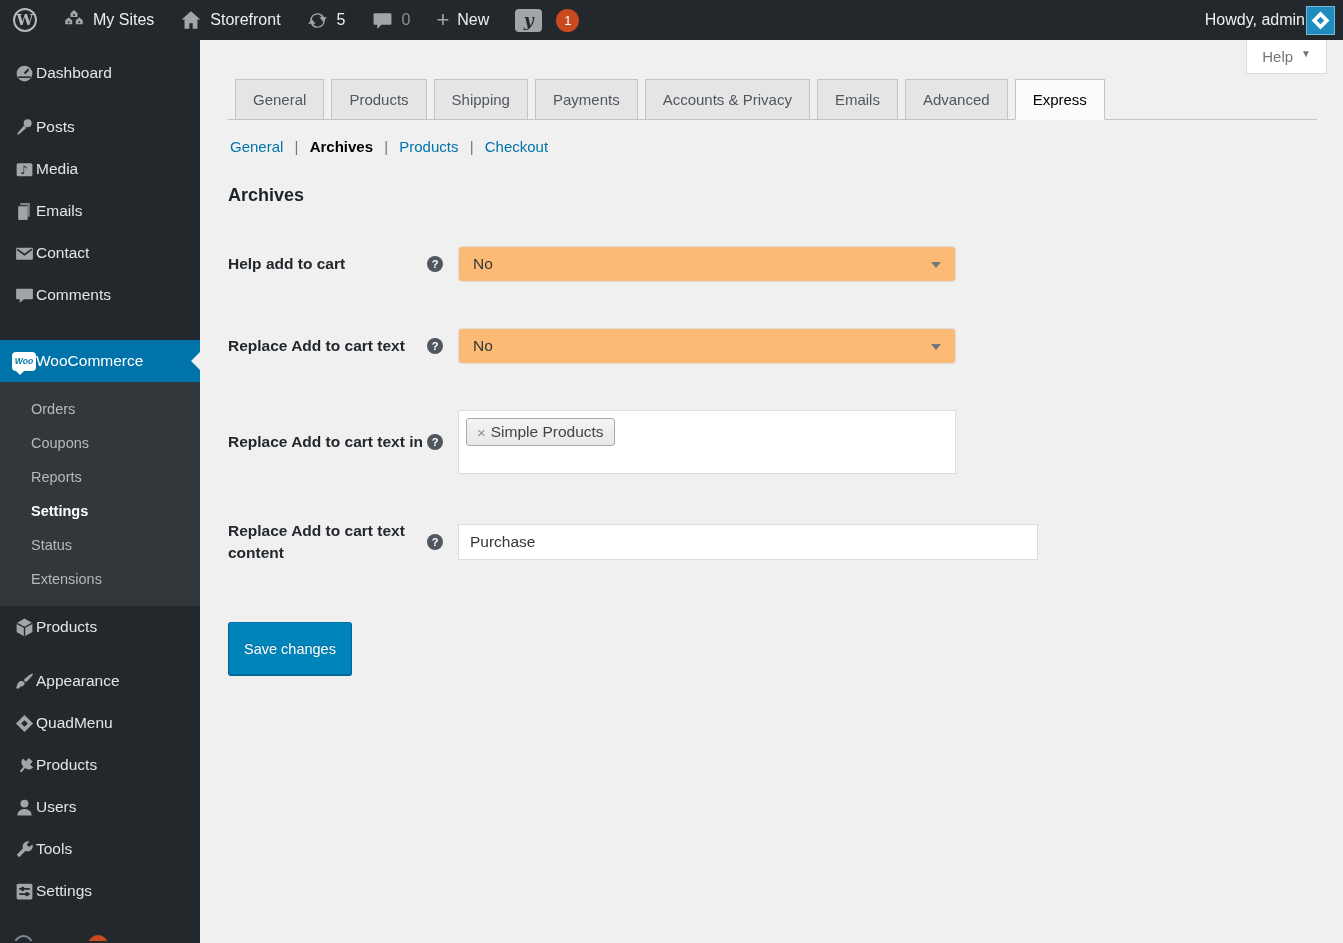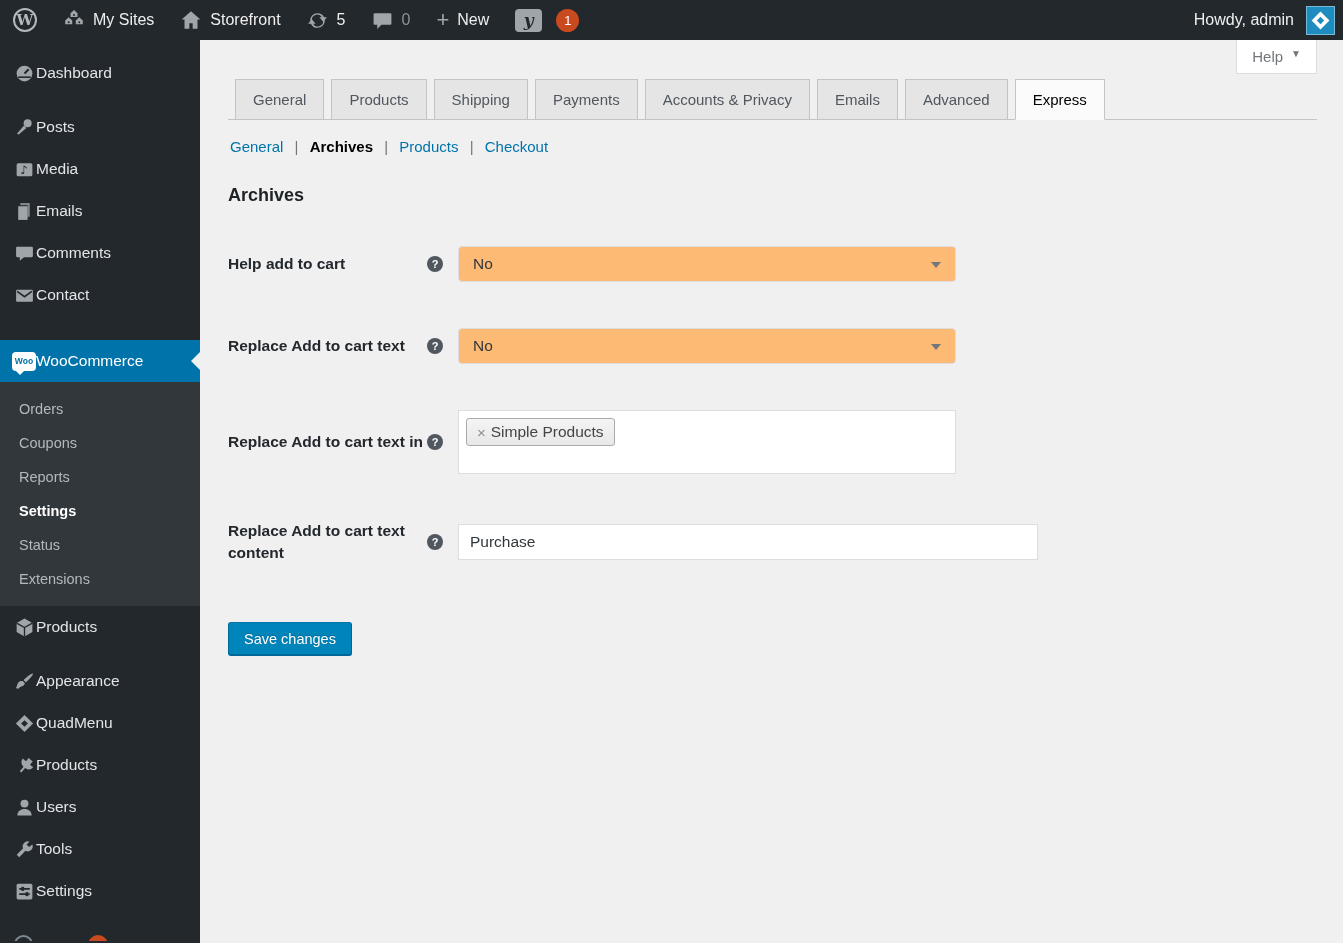--- a/index.html
+++ b/index.html
@@ -18,55 +18,55 @@
     color:#b4b9be; font-family:"DejaVu Serif", serif; font-weight:bold; font-size:15px;
     display:flex; align-items:center; justify-content:center; }
   .ab-count { color:#eee; }
   .ab-count.muted { color:#8c9196; }
   .plus-glyph { font-size:22px; color:#a0a5aa; line-height:20px; }
   .yoast-sq { width:27px; height:23px; background:#a0a5aa; border-radius:4px; color:#23282d;
     font-family:"DejaVu Serif", serif; font-style:italic; font-weight:bold; font-size:17px;
     display:flex; align-items:center; justify-content:center; }
   .yoast-badge { width:23px; height:23px; border-radius:50%; background:#ca4a1f; color:#fff;
     font-size:13px; display:flex; align-items:center; justify-content:center; margin-left:6px; }
-  .ab-right { display:flex; align-items:center; gap:12px; padding-right:8px; height:100%; cursor:pointer; }
+  .ab-right { display:flex; align-items:center; gap:1px; padding-right:8px; height:100%; cursor:pointer; }
   .avatar { width:29px; height:29px; background:#1e8cbe; border:1px solid #7ab8d9;
     display:flex; align-items:center; justify-content:center; }
 
   
   #sidebar { position:absolute; top:40px; left:0; width:200px; height:903px;
     background:#23282d; color:#e2e4e7; font-size:15.5px; }
   .menu-pad { height:12px; }
   .sep { height:12px; }
   .sep-lg { height:24px; }
   .sep-xl { height:20px; }
   .menu-item { height:42px; display:flex; align-items:center; padding:0 8px 0 12px;
     cursor:pointer; position:relative; }
   .menu-item .mi-icon { width:24px; height:24px; flex:0 0 24px; display:flex; align-items:center; justify-content:center; }
   .menu-item .mi-icon svg { fill:#a0a5aa; }
   .menu-item.active { background:#0073aa; color:#fff; }
   .active-arrow { position:absolute; right:0; top:50%; transform:translateY(-50%);
     width:0; height:0; border:9px solid transparent; border-right-color:#f0f0f1; border-left-width:0; }
   .woo-bubble { width:26px; height:19px; background:#fff; border-radius:4px; position:relative;
     display:flex; align-items:center; justify-content:center;
-    color:#0073aa; font-size:8.5px; font-weight:bold; }
+    color:#0073aa; font-size:8.5px; font-weight:bold;font-style:italic; }
   .woo-bubble:after { content:""; position:absolute; left:4px; bottom:-4px;
     border:4px solid transparent; border-top-color:#fff; border-bottom-width:0; }
   .submenu { background:#32373c; padding:10px 0; font-size:14.5px; color:#b4b9be; }
-  .submenu-item { height:34px; display:flex; align-items:center; padding-left:19px; cursor:pointer; }
+  .submenu-item { height:34px; display:flex; align-items:center; padding-left:31px; cursor:pointer; }
   .submenu-item.active { color:#fff; font-weight:bold; }
   .partial-item { height:9px; overflow:hidden; position:relative; }
   .partial-icon { position:absolute; left:14px; top:3px; width:19px; height:19px;
     border:2px solid #7e8993; border-radius:50%; background:transparent; }
   .partial-badge { position:absolute; left:88px; top:3px; width:20px; height:20px;
     border-radius:50%; background:#ca4a1f; }
 
   
   #content { position:absolute; top:40px; left:200px; width:1143px; height:903px; background:#f0f0f1; }
-  .help-btn { position:absolute; top:0; right:26px; background:#fff; border:1px solid #dcdcde;
+  .help-btn { position:absolute; top:0; right:16px; background:#fff; border:1px solid #dcdcde;
     border-top:none; padding:8px 15px; font-size:15px; color:#72777c; display:flex;
     align-items:flex-start; gap:8px; cursor:pointer; }
   .help-chevron { font-size:10px; color:#72777c; }
 
   .tabs-wrap { margin:38px 26px 0 28px; border-bottom:1px solid #c3c4c7; display:flex; padding-left:7px; }
   .nav-tab { background:#e5e5e5; border:1px solid #c3c4c7; border-bottom:none; color:#50575e;
     font-size:15px; padding:11px 17px; margin-right:7px; margin-bottom:0; cursor:pointer;
     position:relative; top:1px; border-bottom:1px solid #c3c4c7; }
   .nav-tab.active { background:#fbfbfb; color:#000; border-bottom:1px solid #fbfbfb; }
 
@@ -91,21 +91,21 @@
     border:5px solid transparent; border-top:6px solid #72777c; border-bottom-width:0; }
   .multi-box { min-height:64px; background:#fff; border:1px solid #ddd; padding:7px; cursor:text; }
   .tag-chip { display:inline-flex; align-items:center; gap:5px; background:#e9e9e9;
     background:linear-gradient(#f4f4f4,#e8e8e8); border:1px solid #aaa; border-radius:3px;
     padding:4px 10px; font-size:15.5px; color:#444; }
   .tag-x { color:#8c8f94; cursor:pointer; font-size:15px; }
   .wc-text-input { width:580px; height:36px; background:#fff; border:1px solid #ddd;
     padding:0 11px; font-size:15.5px; color:#32373c; font-family:"Liberation Sans", sans-serif; }
   .save-btn { margin-top:11px; background:#0085ba; border:1px solid;
     border-color:#0073aa #006799 #006799; border-radius:3px; color:#fff; font-size:14.5px;
-    padding:8px 15px; cursor:pointer; box-shadow:inset 0 -1px 0 #006799;
+    padding:18px 15px; cursor:pointer; box-shadow:inset 0 -1px 0 #006799;
     text-shadow:0 -1px 1px #006799; font-family:"Liberation Sans", sans-serif; }
 </style>
 </head>
 <body>
 
 <div id="adminbar">
   <div class="ab-left">
     <div class="ab-item">
       <span class="wp-logo-circle">W</span>
     </div>
@@ -209,34 +209,34 @@
         <path d="M6 2h9v13h-2V4H6z" opacity="0.75"></path>
         <rect x="4" y="5" width="9" height="13"></rect>
       </svg>
     </span>
     <span>Emails</span>
   </div>
 
   <div class="menu-item">
     <span class="mi-icon">
       <svg width="21" height="21" viewBox="0 0 20 20">
-        <path d="M3 3.5h14a1 1 0 0 1 1 1v8a1 1 0 0 1-1 1H9.5L5.5 17v-3.5H3a1 1 0 0 1-1-1v-8a1 1 0 0 1 1-1z"></path>
-      </svg>
-    </span>
-    <span>Comments</span>
-  </div>
-
-  <div class="menu-item">
-    <span class="mi-icon">
-      <svg width="21" height="21" viewBox="0 0 20 20">
         <rect x="2" y="4.5" width="16" height="11.5" rx="1"></rect>
         <path d="M3 6l7 5.2L17 6" stroke="#23282d" stroke-width="1.6" fill="none"></path>
       </svg>
     </span>
     <span>Contact</span>
+  </div>
+
+  <div class="menu-item">
+    <span class="mi-icon">
+      <svg width="21" height="21" viewBox="0 0 20 20">
+        <path d="M3 3.5h14a1 1 0 0 1 1 1v8a1 1 0 0 1-1 1H9.5L5.5 17v-3.5H3a1 1 0 0 1-1-1v-8a1 1 0 0 1 1-1z"></path>
+      </svg>
+    </span>
+    <span>Comments</span>
   </div>
 
   <div class="sep-lg"></div>
 
   <div class="menu-item active">
     <span class="mi-icon">
       <span class="woo-bubble">Woo</span>
     </span>
     <span>WooCommerce</span>
     <span class="active-arrow"></span>

